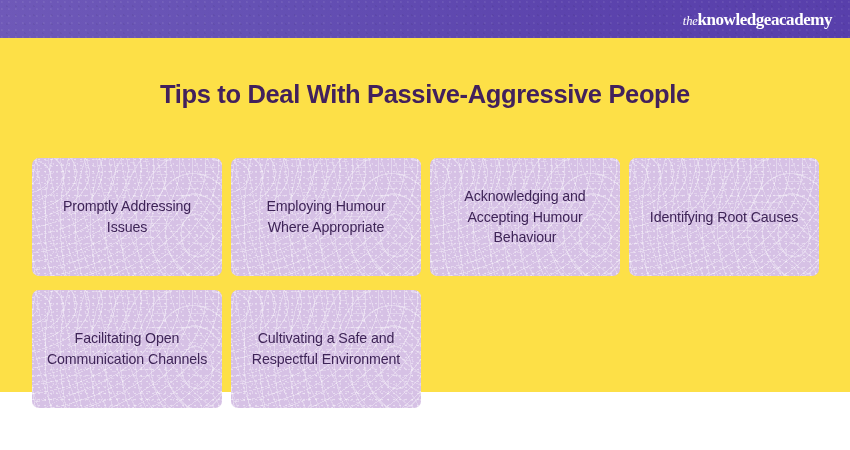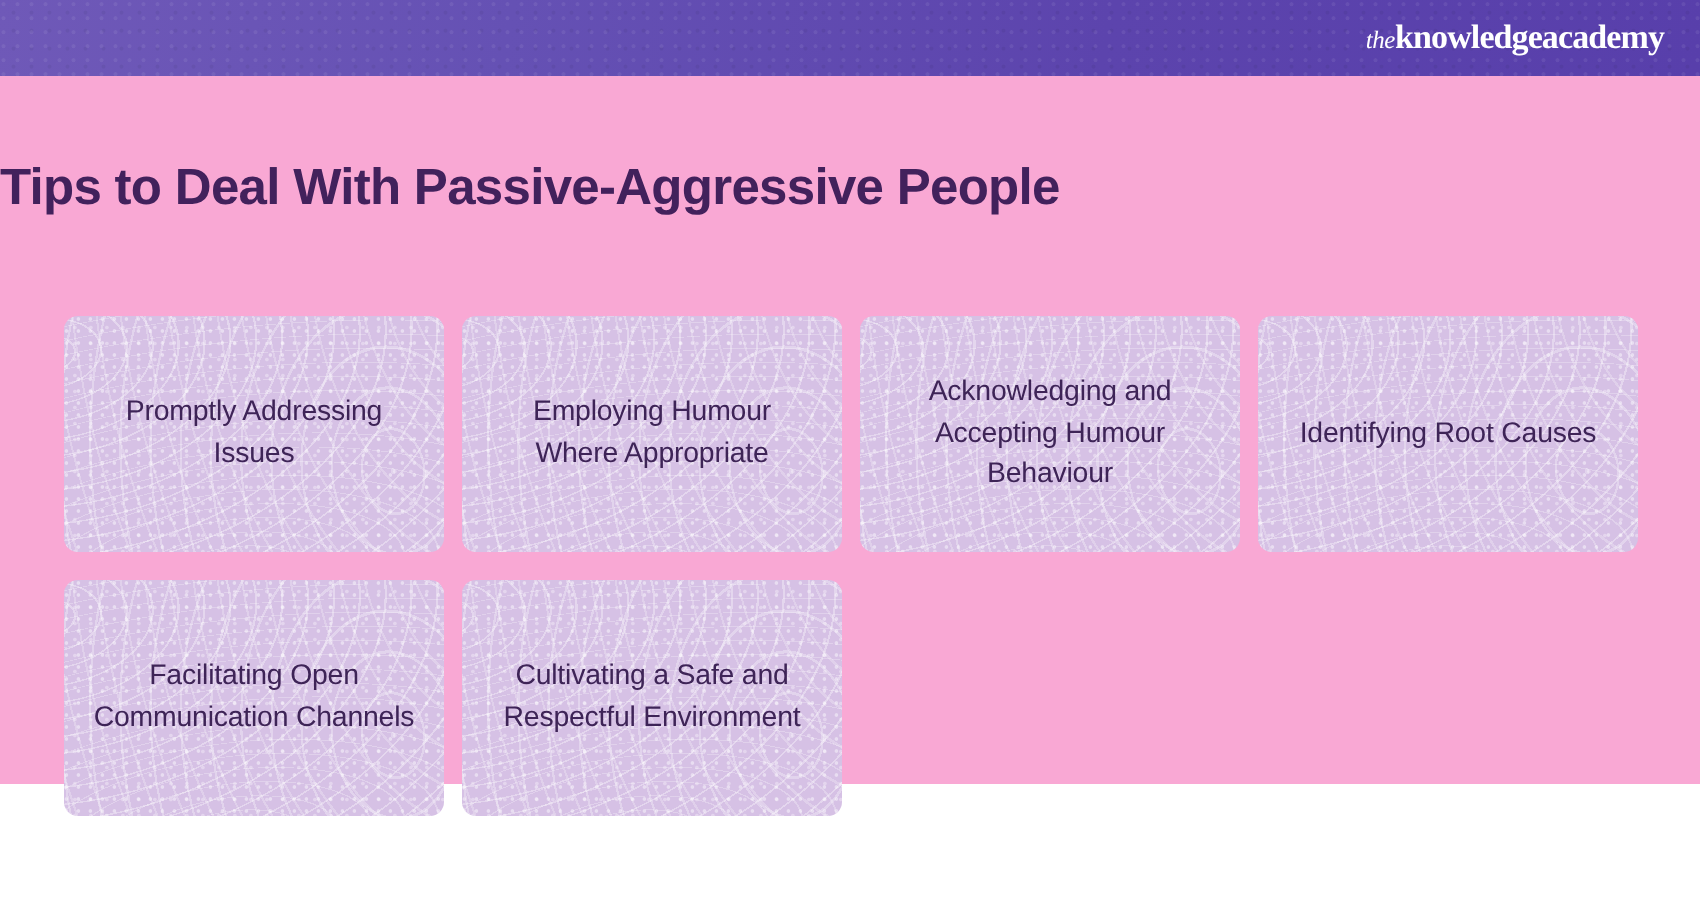--- a/index.html
+++ b/index.html
@@ -11,21 +11,21 @@
     height: 450px;
     background: #ffffff;
     font-family: "Liberation Sans", sans-serif;
     overflow: hidden;
   }
 
   .page {
     position: relative;
     width: 850px;
     height: 392px;
-    background: #f9a8d4;
+    background: #fde047;
   }
 
   
   .header {
     position: absolute;
     left: 0;
     top: 0;
     width: 850px;
     height: 38px;
     background: linear-gradient(100deg, #6f59b8 0%, #6551b4 30%, #5c44ad 65%, #583fab 100%);
@@ -62,21 +62,21 @@
     font-size: 17px;
     letter-spacing: -0.45px;
   }
 
   
   .title {
     position: absolute;
     left: 0;
     top: 80px;
     width: 850px;
-    text-align: left;
+    text-align: center;
     color: #42215c;
     font-size: 25.5px;
     font-weight: bold;
     letter-spacing: -0.35px;
     line-height: 1.15;
   }
 
   
   .grid {
     position: absolute;

